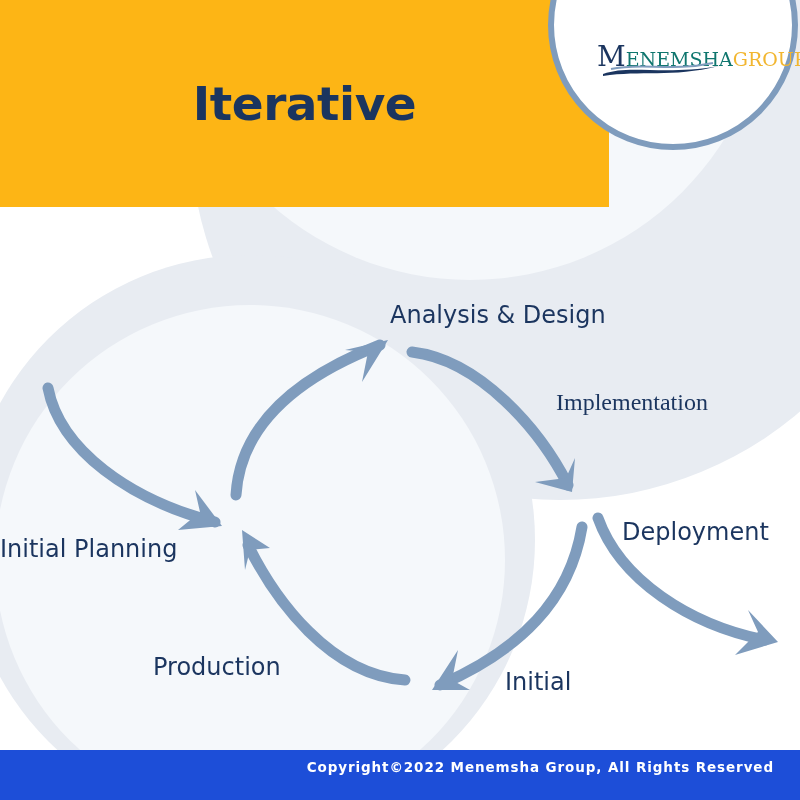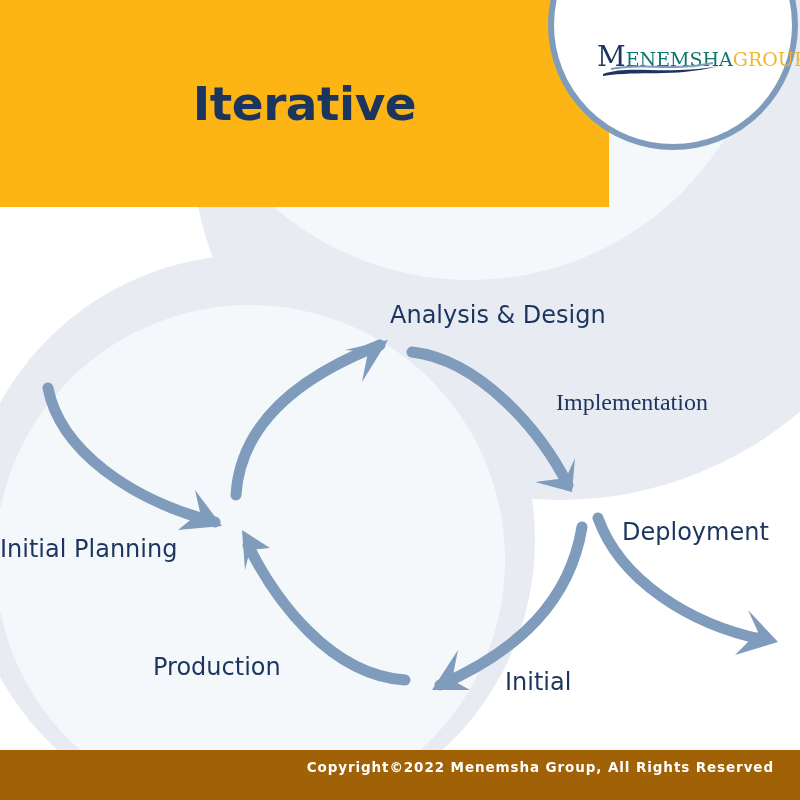--- a/index.html
+++ b/index.html
@@ -34,21 +34,21 @@
     .logo-text .m2 { color: #0f766e; }
     .logo-text .m3 { color: #F2B630; }
     .logo-wave { position: absolute; left: 4px; top: 22px; }
     .label {
       position: absolute; color: #1B355F; font-size: 24px; white-space: nowrap;
       font-family: "DejaVu Sans", sans-serif; line-height: 30px;
     }
     .label.center { text-align: center; }
     .footer {
       position: absolute; left: 0; top: 750px; width: 800px; height: 50px;
-      background: #a16207;
+      background: #1d4ed8;
     }
     .footer-text {
       position: absolute; right: 26px; top: 9px; color: #ffffff;
       font-size: 13.5px; font-weight: bold; letter-spacing: 0.9px;
       font-family: "DejaVu Sans", sans-serif; white-space: nowrap;
     }
     .arrows-svg { position: absolute; left: 0; top: 0; width: 800px; height: 800px; }
   </style>
 </head>
 <body>

